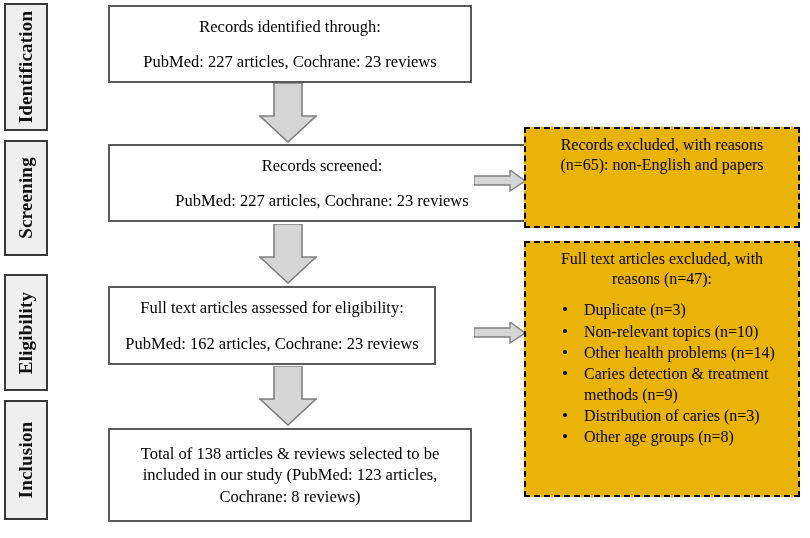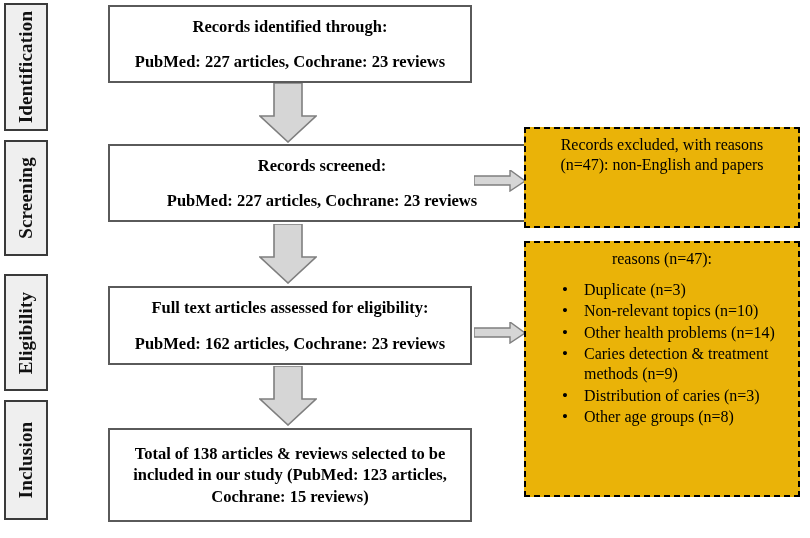--- a/index.html
+++ b/index.html
@@ -45,21 +45,20 @@
     border: 2px solid #5a5a5a;
     box-sizing: border-box;
     display: flex;
     flex-direction: column;
     align-items: center;
     justify-content: center;
     text-align: center;
     font-size: 16.5px;
     line-height: 1.28;
     padding: 4px 10px;
-    font-weight: bold;
   }
   .flow-box .ln { display: block; }
   .flow-box .gap { height: 14px; }
 
   
   .excl-box {
     position: absolute;
     background: #eab308;
     border: 2px dashed #000000;
     box-sizing: border-box;
@@ -139,58 +138,59 @@
   </div>
 
   <div class="right-arrow" style="left:474px; top:170px;">
     <svg width="52" height="22" viewBox="0 0 52 22">
       <polygon points="0,6 36,6 36,0 51,11 36,21 36,15 0,15" fill="#d6d6d6" stroke="#7f7f7f" stroke-width="1.4"></polygon>
     </svg>
   </div>
 
   <div class="excl-box" style="left:524px; top:127px; width:276px; height:101px;">
     <span class="excl-head">Records excluded, with reasons</span>
-    <span class="excl-head">(n=47): non-English and papers</span>
+    <span class="excl-head">(n=65): non-English and papers</span>
   </div>
 
   <div class="down-arrow" style="left:259px; top:224px;">
     <svg width="58" height="60" viewBox="0 0 58 60">
       <polygon points="15,0 43,0 43,33 57,33 29,59 1,33 15,33" fill="#d6d6d6" stroke="#7f7f7f" stroke-width="1.6"></polygon>
     </svg>
   </div>
 
-  <div class="flow-box" style="left:108px; top:286px; width:364px; height:79px;justify-content:center;">
+  <div class="flow-box" style="left:108px; top:286px; width:328px; height:79px;justify-content:center;">
     <span class="ln">Full text articles assessed for eligibility:</span>
     <span class="gap"></span>
     <span class="ln">PubMed: 162 articles, Cochrane: 23 reviews</span>
   </div>
 
   <div class="right-arrow" style="left:474px; top:322px;">
     <svg width="52" height="22" viewBox="0 0 52 22">
       <polygon points="0,6 36,6 36,0 51,11 36,21 36,15 0,15" fill="#d6d6d6" stroke="#7f7f7f" stroke-width="1.4"></polygon>
     </svg>
   </div>
 
   <div class="excl-box" style="left:524px; top:241px; width:276px; height:256px;">
+    <span class="excl-head">Full text articles excluded, with</span>
     <span class="excl-head">reasons (n=47):</span>
     <ul class="excl-list">
       <li>Duplicate (n=3)</li>
       <li>Non-relevant topics (n=10)</li>
       <li>Other health problems (n=14)</li>
       <li>Caries detection &amp; treatment methods (n=9)</li>
       <li>Distribution of caries (n=3)</li>
       <li>Other age groups (n=8)</li>
     </ul>
   </div>
 
   <div class="down-arrow" style="left:259px; top:366px;">
     <svg width="58" height="60" viewBox="0 0 58 60">
       <polygon points="15,0 43,0 43,33 57,33 29,59 1,33 15,33" fill="#d6d6d6" stroke="#7f7f7f" stroke-width="1.6"></polygon>
     </svg>
   </div>
 
   <div class="flow-box" style="left:108px; top:428px; width:364px; height:94px;justify-content:center;">
     <span class="ln">Total of 138 articles &amp; reviews selected to be</span>
     <span class="ln">included in our study (PubMed: 123 articles,</span>
-    <span class="ln">Cochrane: 15 reviews)</span>
+    <span class="ln">Cochrane: 8 reviews)</span>
   </div>
 
 </div>
 
 </body></html>

